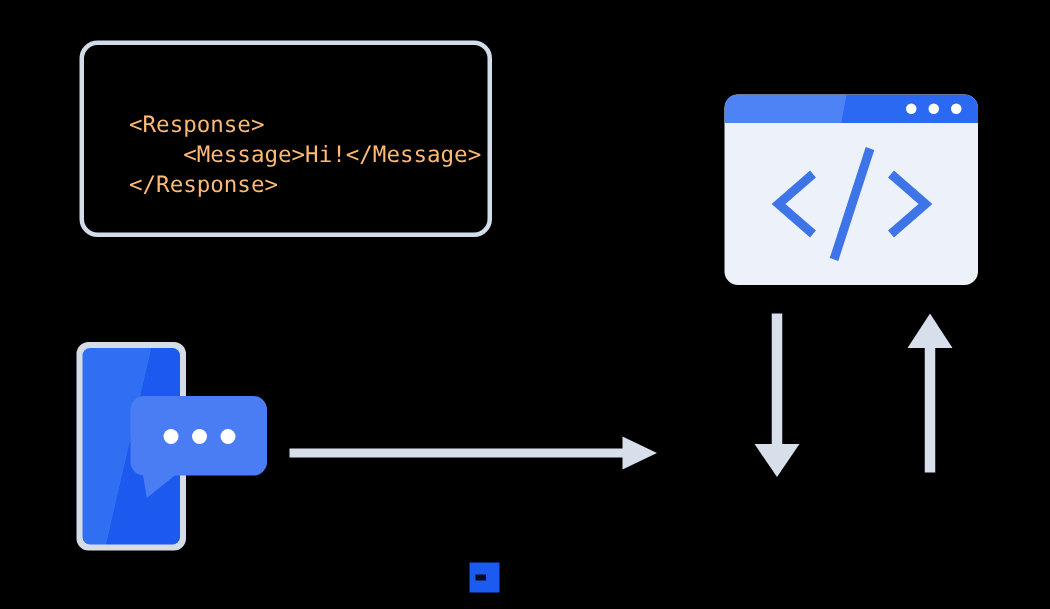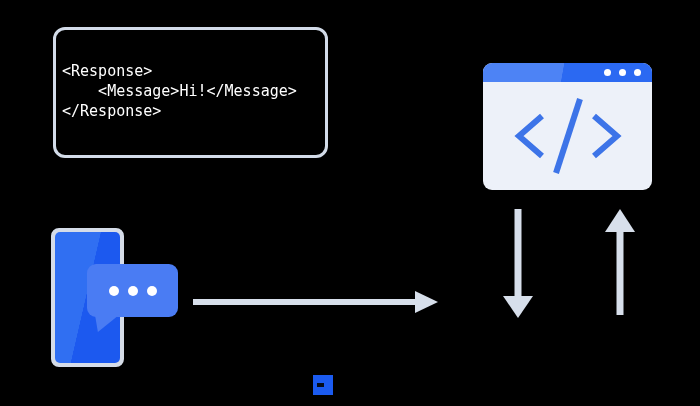--- a/index.html
+++ b/index.html
@@ -19,26 +19,26 @@
   
   .code-block {
     position: absolute;
     left: 53px; top: 27px;
     width: 269px; height: 125px;
     background: #000000;
     border: 3px solid #d3dce9;
     border-radius: 12px;
   }
   .code-block pre {
-    margin: 0;
-    padding: 31px 0 0 6px;
+    margin: 12px;
+    padding: 31px 0 0 18px;
     font-family: "DejaVu Sans Mono", "Liberation Mono", monospace;
     font-size: 15px;
     line-height: 20px;
-    color: #ffffff;
+    color: #fdba74;
     white-space: pre;
   }
 
   
   .window {
     position: absolute;
     left: 483px; top: 63px;
     width: 169px; height: 127px;
     border-radius: 9px;
     overflow: hidden;

